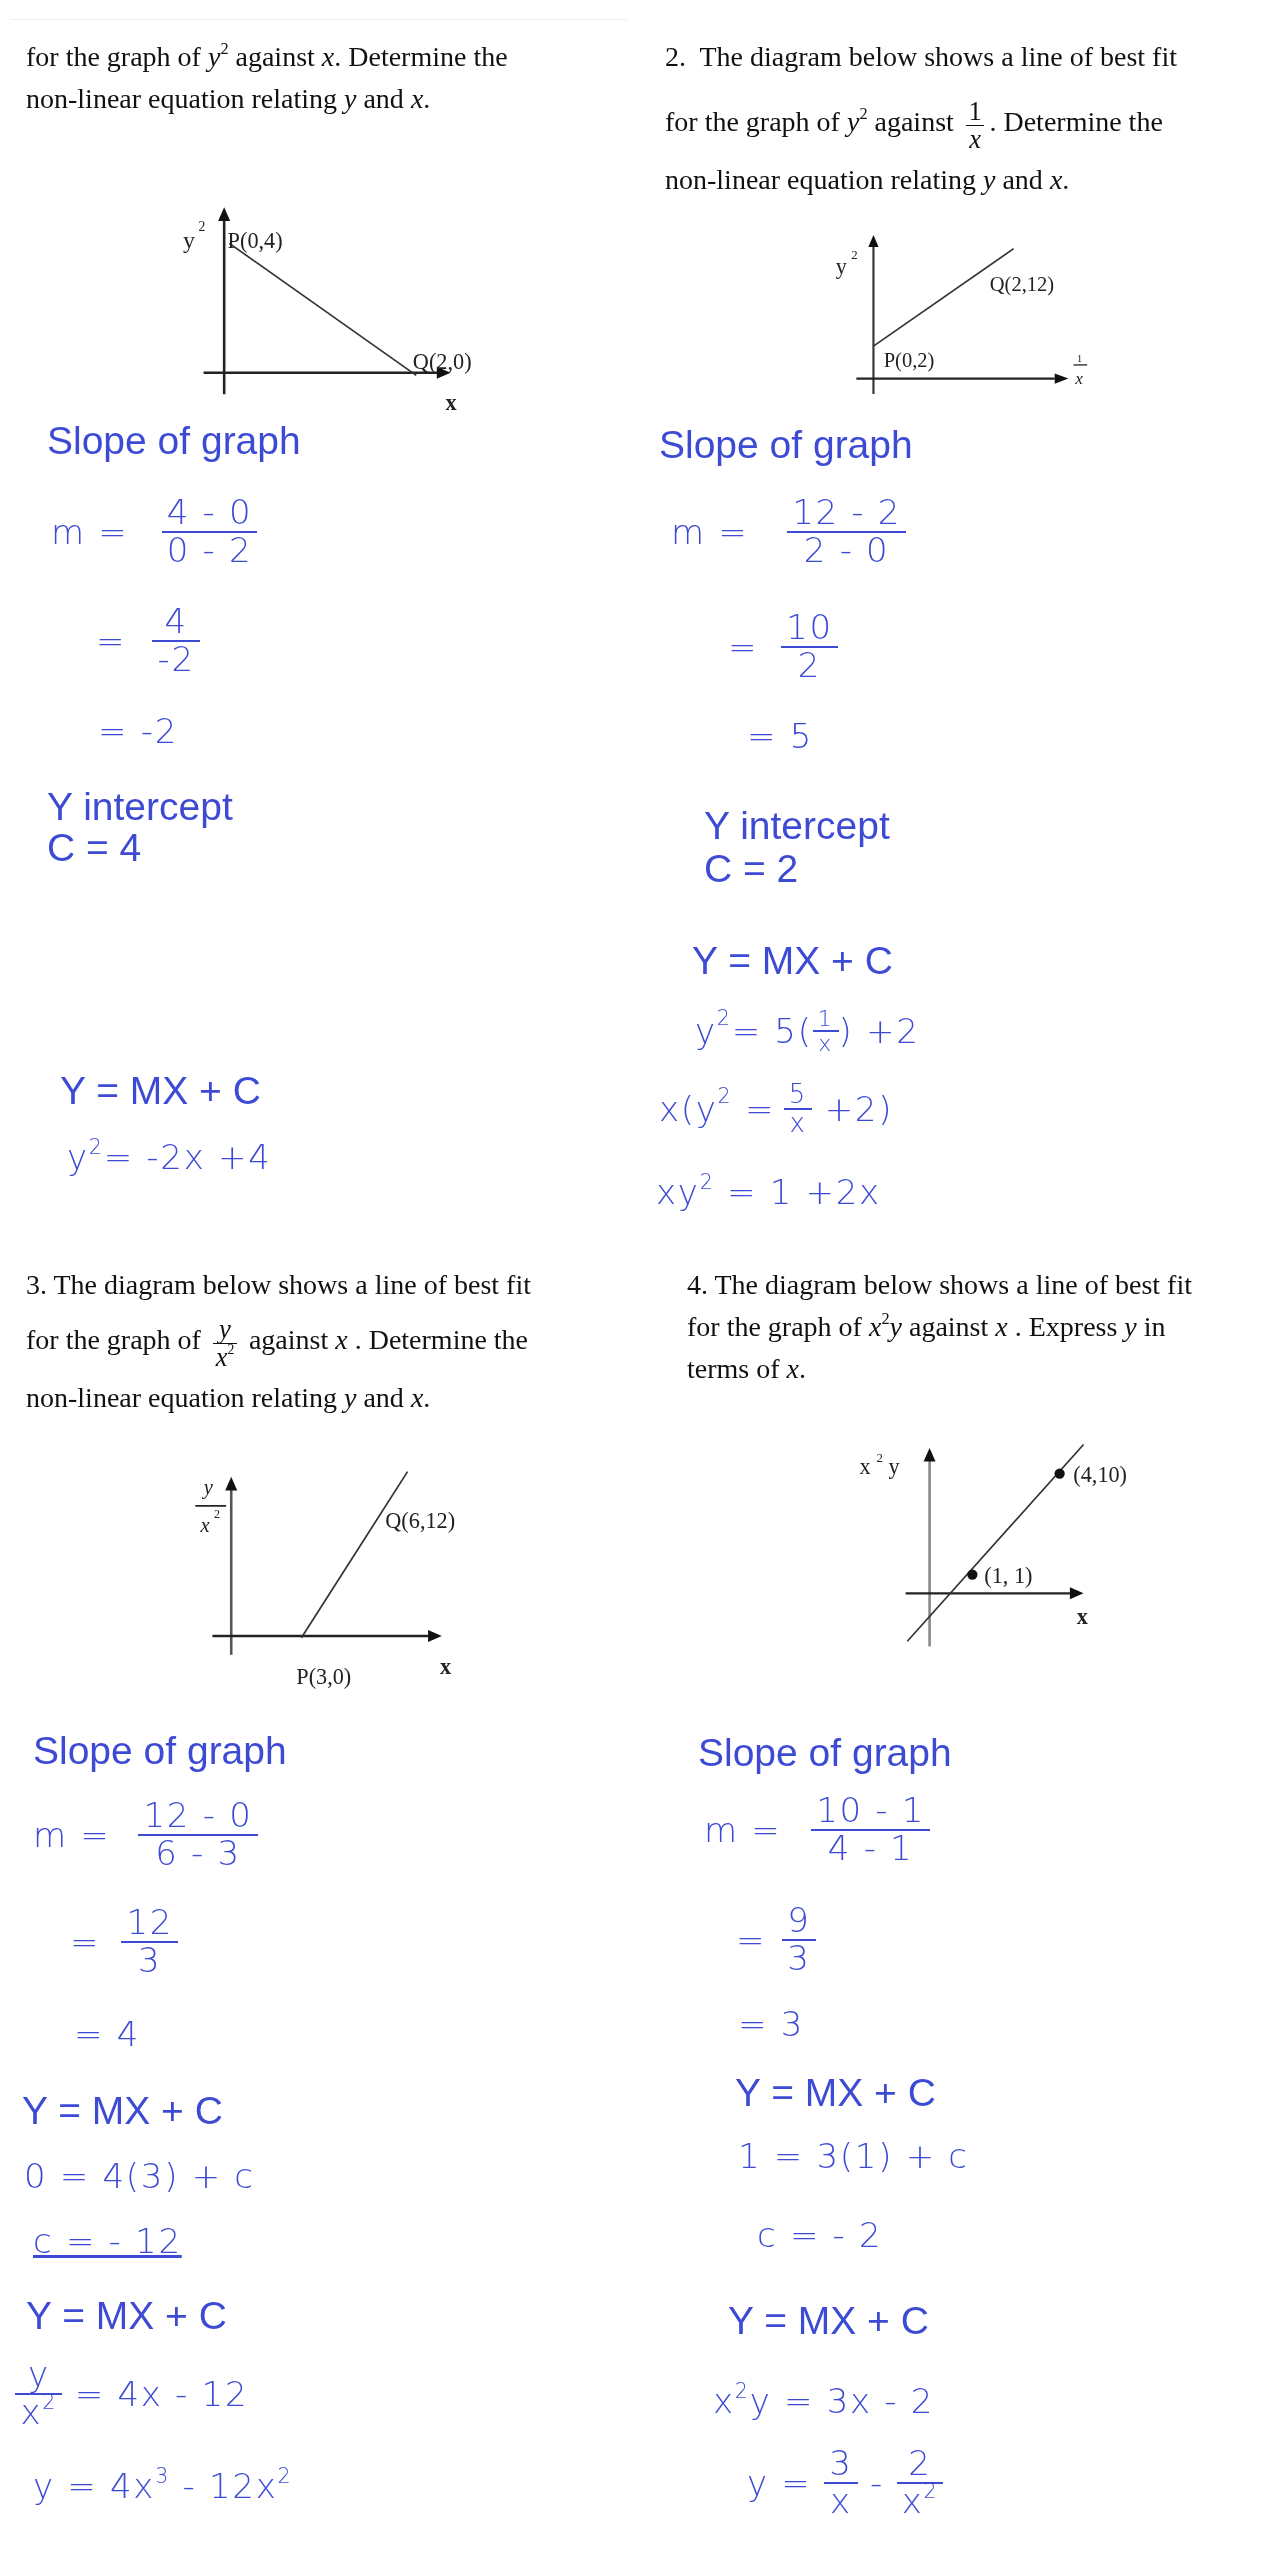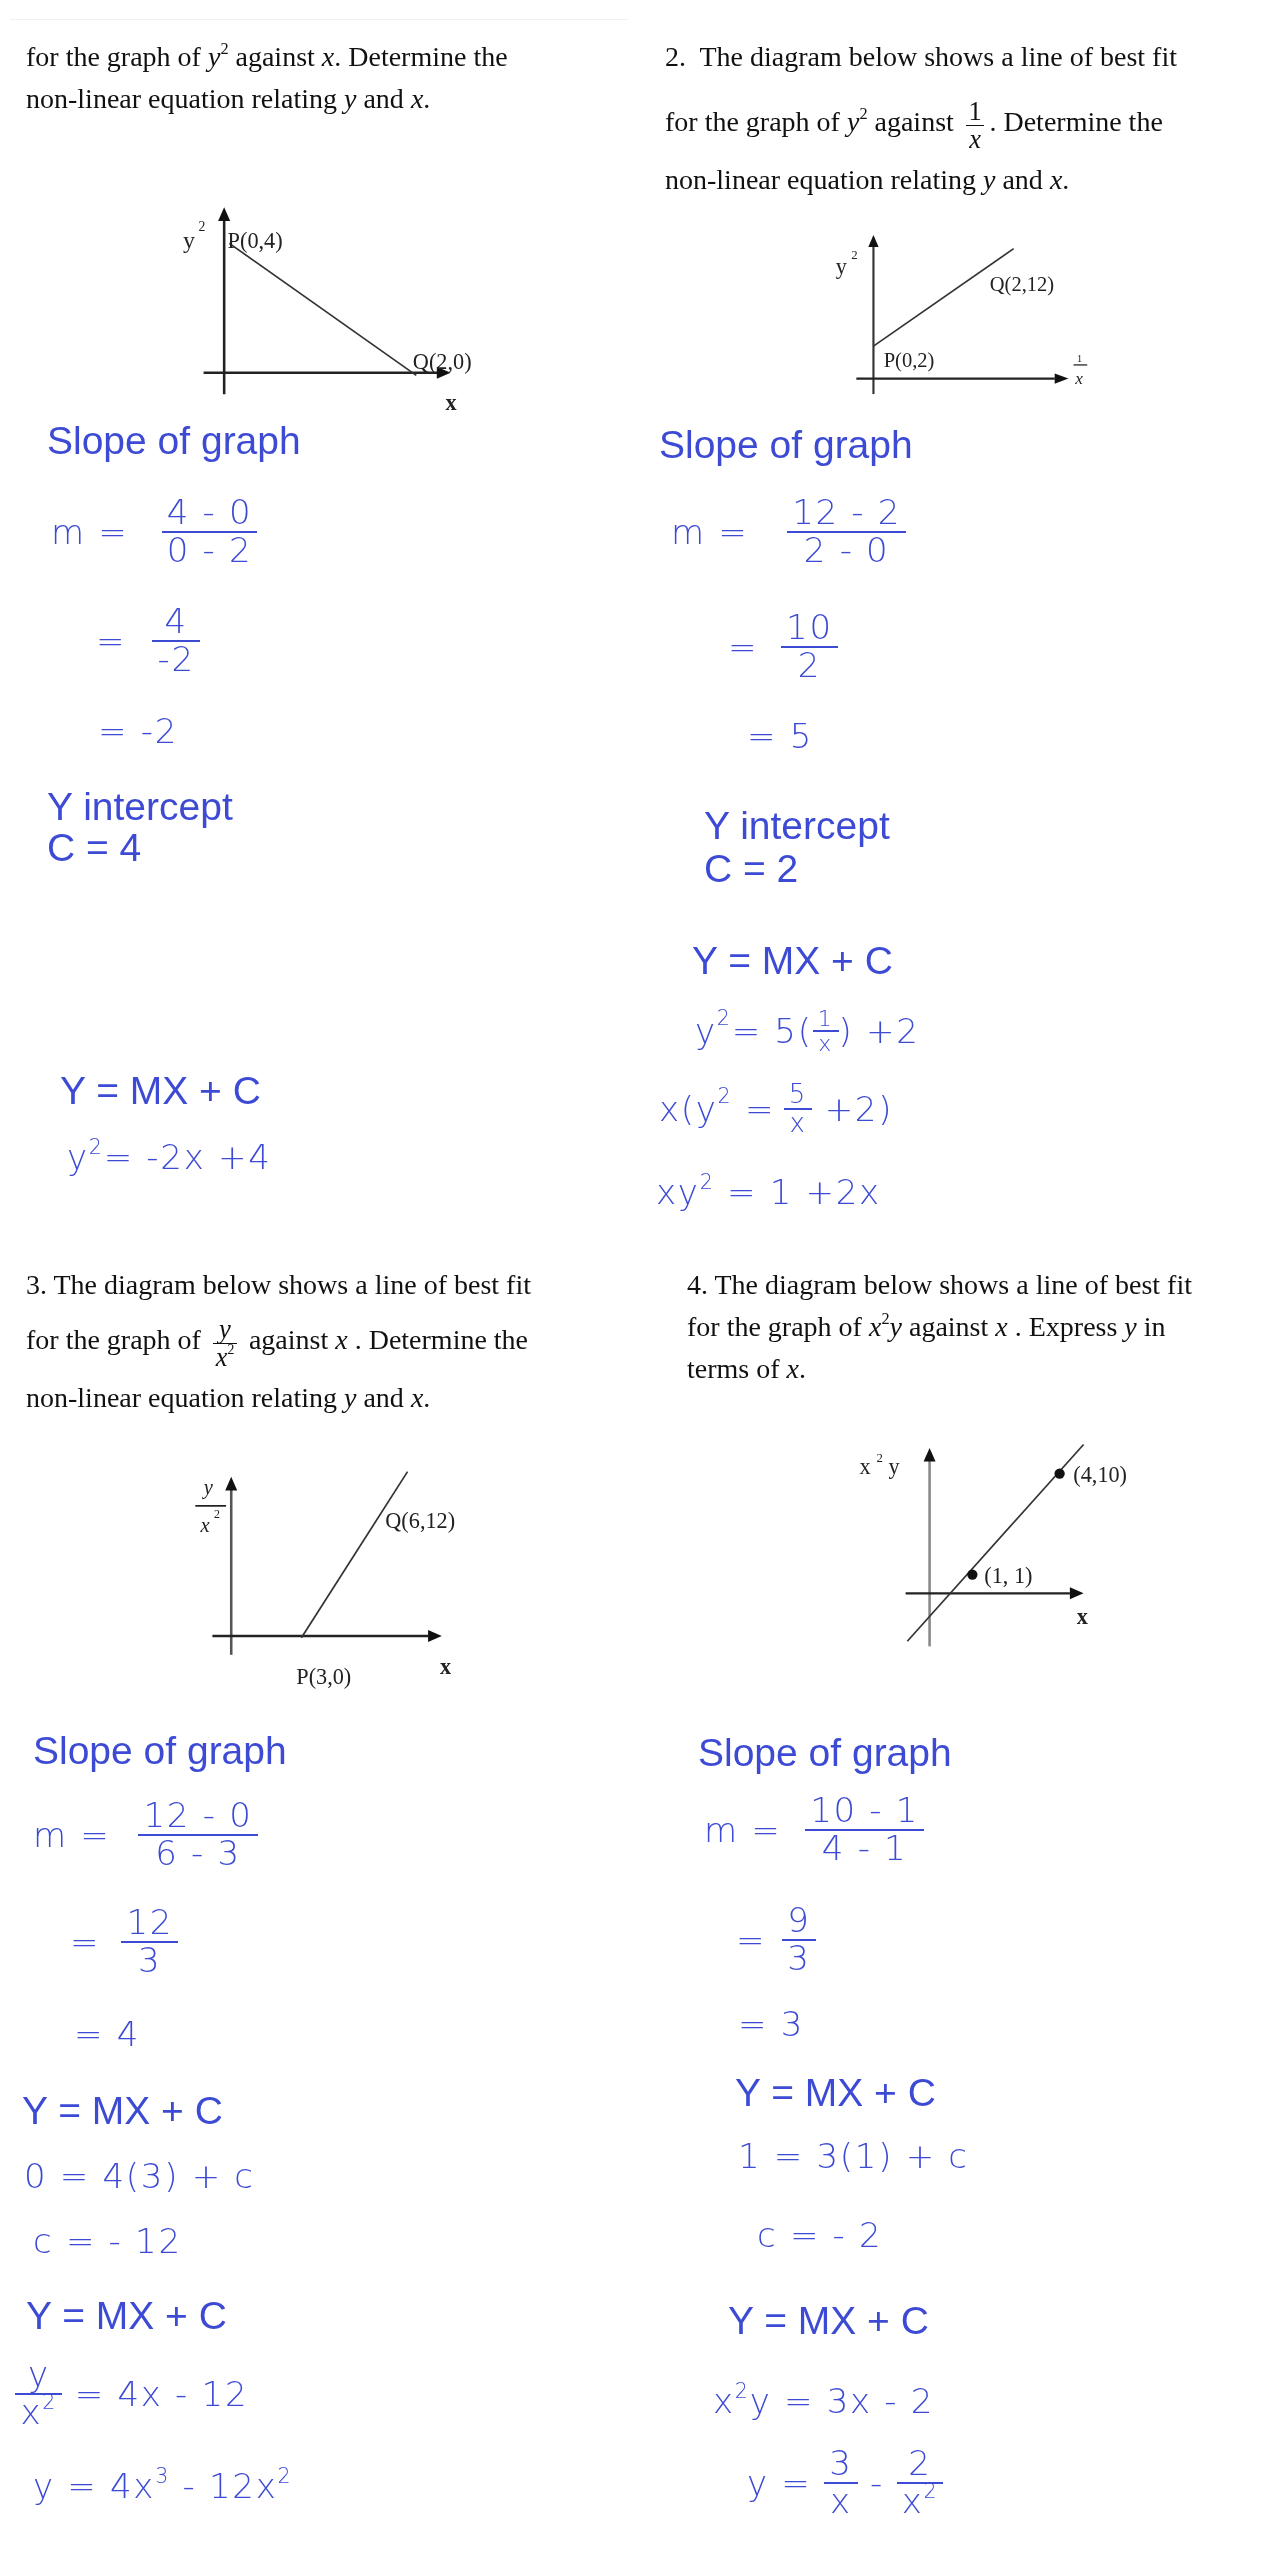--- a/index.html
+++ b/index.html
@@ -148,21 +148,21 @@
     <span class="hfrac" style="margin-left:15.4px;"><span class="n">12 - 0</span><span class="d">6 - 3</span></span>
   </div>
   <div class="abs hand" style="left:70px; top:1905px;">
     <span style="vertical-align:middle;">=</span>
     <span class="hfrac" style="margin-left:8.6px;"><span class="n">12</span><span class="d">3</span></span>
   </div>
   <div class="abs hand" style="left:74px; top:2014px;">= 4</div>
 
   <div class="abs typed" style="left:22px; top:2090px;">Y = MX + C</div>
   <div class="abs hand" style="left:24px; top:2156px;">0 = 4(3) + c</div>
-  <div class="abs hand" style="left:33px; top:2221px;">c = - 12</div>
+  <div class="abs hand" style="left:33px; top:2221px;text-decoration:underline;">c = - 12</div>
 
   <div class="abs typed" style="left:26px; top:2295px;">Y = MX + C</div>
 
   <div class="abs hand" style="left:15.4px; top:2357px;">
     <span class="hfrac"><span class="n">y</span><span class="d"><span>x</span><sup>2</sup></span></span>
     <span style="vertical-align:middle;">= 4x - 12</span>
   </div>
 
   <div class="abs hand" style="left:33px; top:2466px;"><span>y = 4x</span><sup>3</sup><span> - 12x</span><sup>2</sup></div>
 </section>
@@ -189,21 +189,21 @@
       <text x="150" y="188" font-size="26">(1, 1)</text>
       <text x="254" y="70" font-size="26">(4,10)</text>
       <text x="258" y="236" font-size="26" font-weight="bold">x</text>
     </svg>
   </div>
 
   <div class="abs typed" style="left:698px; top:1732px;">Slope of graph</div>
 
   <div class="abs hand" style="left:704px; top:1793px;">
     <span style="vertical-align:middle;">m =</span>
-    <span class="hfrac" style="margin-left:11px;"><span class="n">10 - 1</span><span class="d">4 - 1</span></span>
+    <span class="hfrac" style="margin-left:17px;"><span class="n">10 - 1</span><span class="d">4 - 1</span></span>
   </div>
   <div class="abs hand" style="left:736px; top:1903px;">
     <span style="vertical-align:middle;">=</span>
     <span class="hfrac" style="margin-left:3.4px;"><span class="n">9</span><span class="d">3</span></span>
   </div>
   <div class="abs hand" style="left:738px; top:2004px;">= 3</div>
 
   <div class="abs typed" style="left:735px; top:2072px;">Y = MX + C</div>
   <div class="abs hand" style="left:738px; top:2136px;">1 = 3(1) + c</div>
   <div class="abs hand" style="left:757px; top:2215px;">c = - 2</div>

